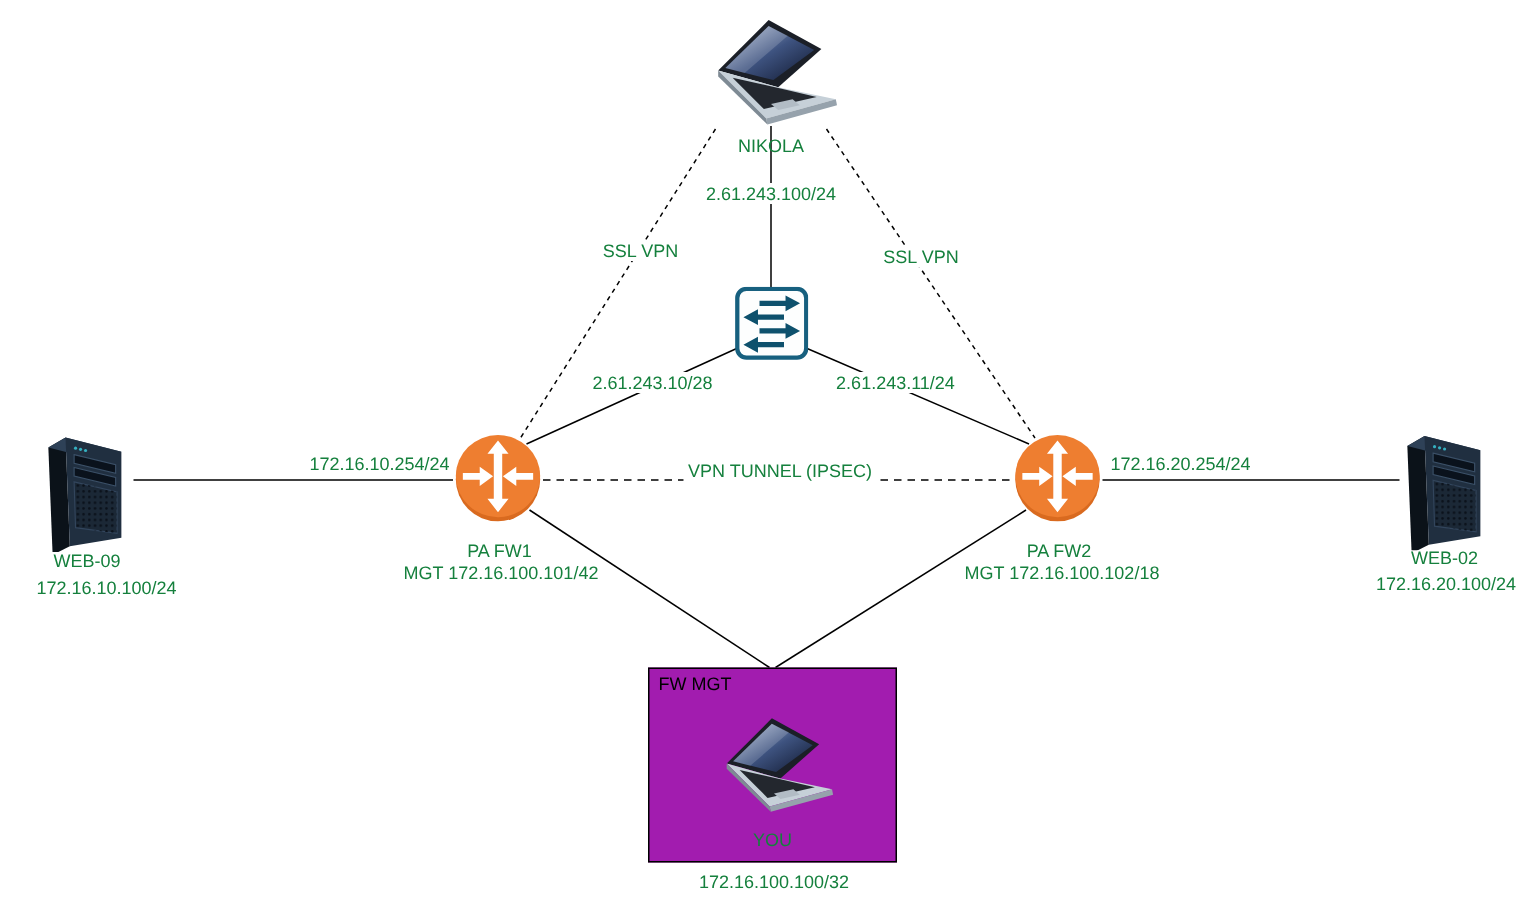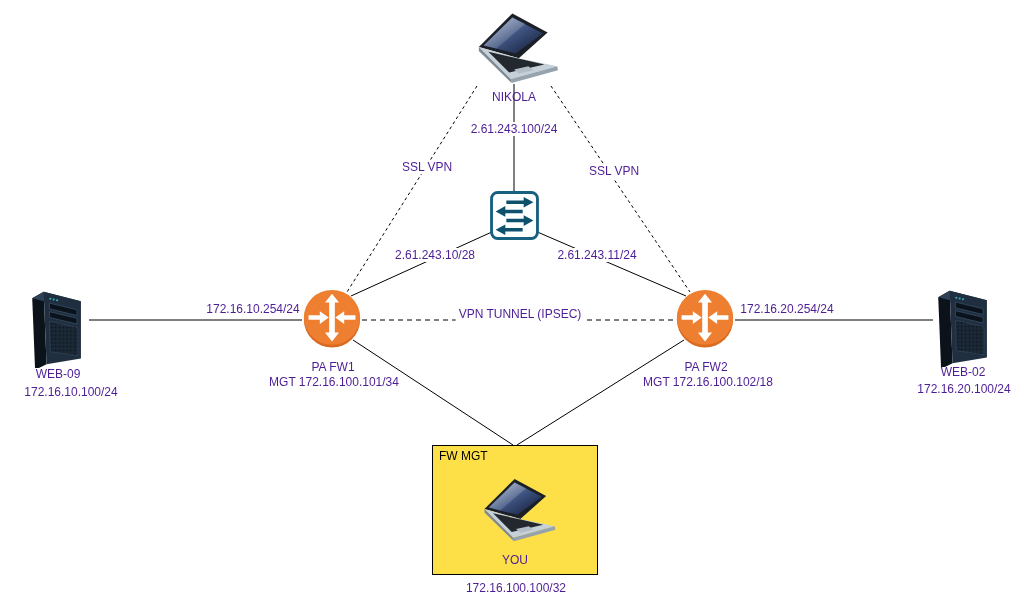--- a/index.html
+++ b/index.html
@@ -1,24 +1,24 @@
 <!DOCTYPE html>
 <html><head>
 <meta charset="utf-8">
 <style>
   html,body{margin:0;padding:0;background:#fff;}
   #canvas{position:relative;width:1024px;height:608px;background:#ffffff;overflow:hidden;
           font-family:"Liberation Sans",sans-serif;}
   #wires{position:absolute;left:0;top:0;z-index:1;}
   .node{position:absolute;z-index:2;}
   .lbl{position:absolute;z-index:3;transform:translateX(-50%);font-size:12px;line-height:14px;
-       color:#4c1d95;white-space:nowrap;text-align:center;}
+       color:#15803d;white-space:nowrap;text-align:center;}
   .lbl.bg{background:#ffffff;padding:0 3px;}
   #mgmt-box{position:absolute;left:432px;top:445px;width:166px;height:130px;
-            border:1px solid #000;background:#fde047;z-index:1;box-sizing:border-box;}
+            border:1px solid #000;background:#a21caf;z-index:1;box-sizing:border-box;}
   #mgmt-box .zone-lbl{position:absolute;left:6px;top:3px;font-size:12px;color:#000;}
 </style>
 </head>
 <body>
 
 <div id="canvas">
 
   <svg width="0" height="0" style="position:absolute" aria-hidden="true">
     <defs>
       <linearGradient id="scrGrad" x1="0" y1="0" x2="1" y2="1">
@@ -139,21 +139,21 @@
 
   <div class="lbl bg" style="left:435px;top:248px">2.61.243.10/28</div>
   <div class="lbl bg" style="left:597px;top:248px">2.61.243.11/24</div>
 
   <div class="lbl bg" style="left:520px;top:307px">VPN TUNNEL (IPSEC)</div>
 
   <div class="lbl bg" style="left:253px;top:302px">172.16.10.254/24</div>
   <div class="lbl bg" style="left:787px;top:302px">172.16.20.254/24</div>
 
   <div class="lbl" style="left:333px;top:360px">PA FW1</div>
-  <div class="lbl" style="left:334px;top:375px">MGT 172.16.100.101/34</div>
+  <div class="lbl" style="left:334px;top:375px">MGT 172.16.100.101/42</div>
   <div class="lbl" style="left:706px;top:360px">PA FW2</div>
   <div class="lbl" style="left:708px;top:375px">MGT 172.16.100.102/18</div>
 
   <div class="lbl" style="left:58px;top:367px">WEB-09</div>
   <div class="lbl" style="left:71px;top:385px">172.16.10.100/24</div>
   <div class="lbl" style="left:963px;top:365px">WEB-02</div>
   <div class="lbl" style="left:964px;top:382px">172.16.20.100/24</div>
 
   <div class="lbl" style="left:515px;top:553px">YOU</div>
   <div class="lbl" style="left:516px;top:581px">172.16.100.100/32</div>

